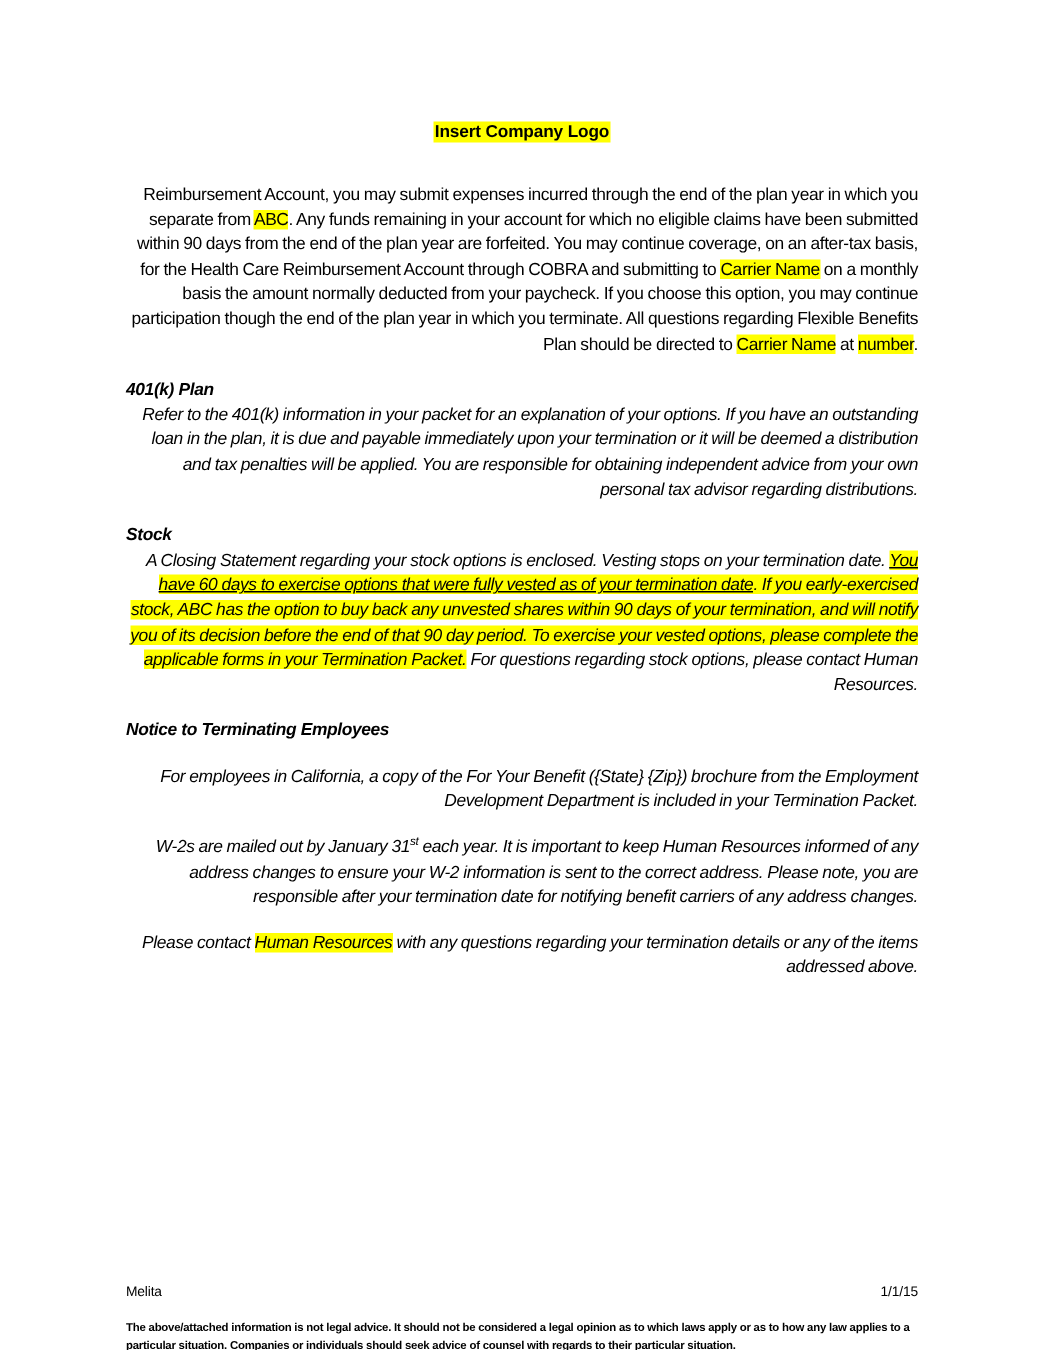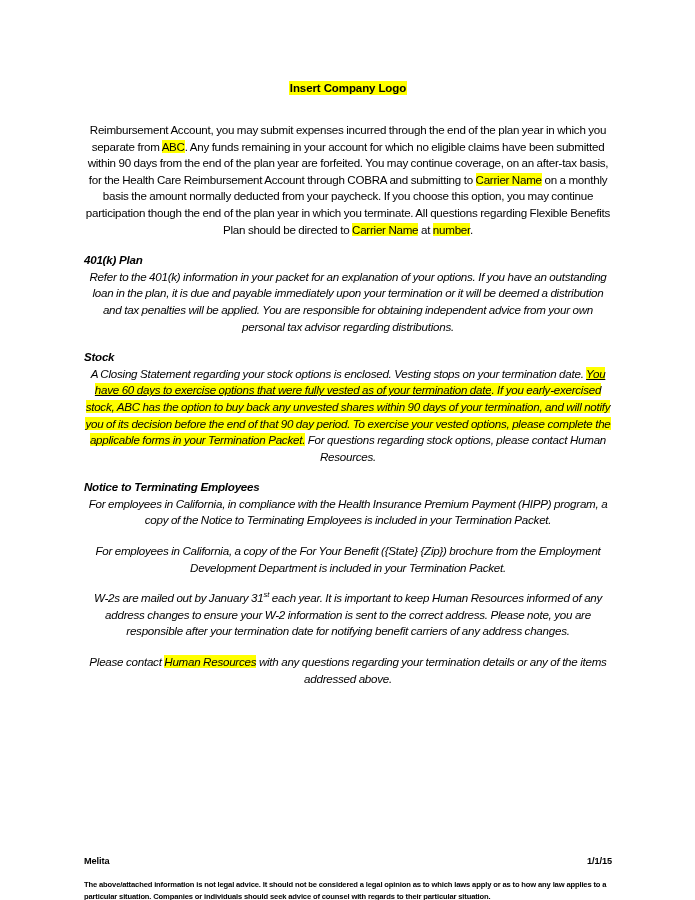--- a/index.html
+++ b/index.html
@@ -37,21 +37,21 @@
     letter-spacing: -0.1px;
   }
   .doc-header .hl {
     padding: 1px 1px 1px 1px;
   }
 
   
   .body-block {
     font-size: 11.6px;
     line-height: 16.6px;
-    text-align: center;
+    text-align: right;
     letter-spacing: -0.25px;
     word-spacing: -0.3px;
   }
   .first-para {
     margin-top: 28px;
   }
   h2.section-title {
     font-size: 11.6px;
     font-weight: bold;
     line-height: 16.6px;
@@ -77,21 +77,21 @@
     line-height: 0;
   }
 
   
   .footer-line {
     position: absolute;
     left: 84px;
     top: 812px;
     width: 528px;
     font-size: 9.2px;
-    font-weight: bold;
+    font-weight: normal;
     display: flex;
     justify-content: space-between;
     letter-spacing: -0.1px;
   }
   .disclaimer {
     position: absolute;
     left: 84px;
     top: 835px;
     width: 528px;
     font-size: 7.6px;
@@ -118,21 +118,20 @@
       <p class="body-block">Refer to the 401(k) information in your packet for an explanation of your options.  If you have an outstanding loan in the plan, it is due and payable immediately upon your termination or it will be deemed a distribution and tax penalties will be applied. You are responsible for obtaining independent advice from your own personal tax advisor regarding distributions.</p>
     </div>
 
     <div class="section">
       <h2 class="section-title">Stock</h2>
       <p class="body-block"><span>A Closing Statement regarding your stock options is enclosed. Vesting stops on your termination date. </span><span class="hl ul">You have 60 days to exercise options that were fully vested as of your termination date</span><span class="hl">.  If you early-exercised stock, ABC has the option to buy back any unvested shares within 90 days of your termination, and will notify you of its decision before the end of that 90 day period.  To exercise your vested options, please complete the applicable forms in your Termination Packet.</span><span> For questions regarding stock options, please contact Human Resources.</span></p>
     </div>
 
     <div class="section">
       <h2 class="section-title">Notice to Terminating Employees</h2>
-      <p class="body-block">For employees in California, in compliance with the Health Insurance Premium Payment (HIPP) program, a copy of the Notice to Terminating Employees is included in your Termination Packet.</p>
     </div>
 
     <div class="section">
       <p class="body-block">For employees in California, a copy of the For Your Benefit ({State} {Zip}) brochure from the Employment Development Department is included in your Termination Packet.</p>
     </div>
 
     <div class="section">
       <p class="body-block"><span>W-2s are mailed out by January 31</span><sup>st</sup><span> each year. It is important to keep Human Resources informed of any address changes to ensure your W-2 information is sent to the correct address. Please note, you are responsible after your termination date for notifying benefit carriers of any address changes.</span></p>
     </div>
 

